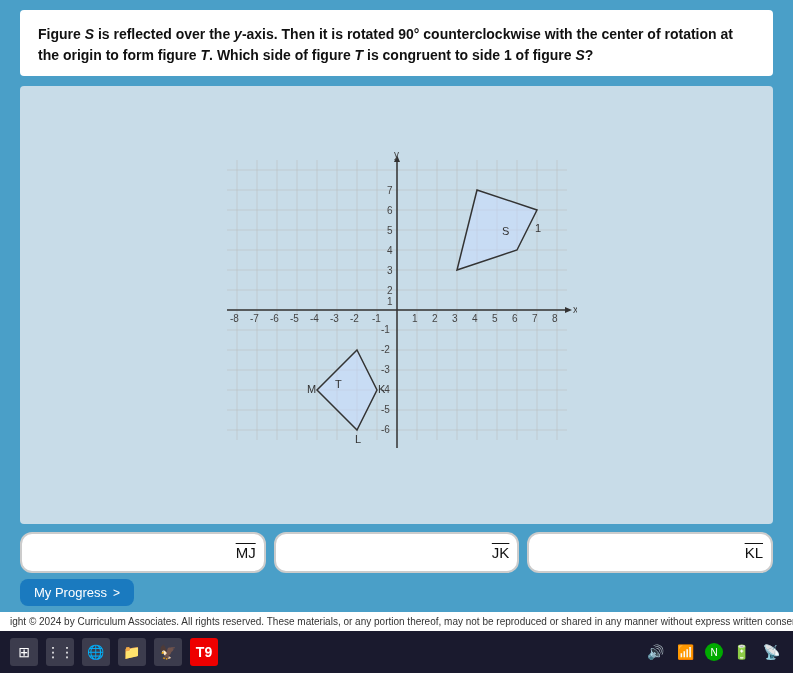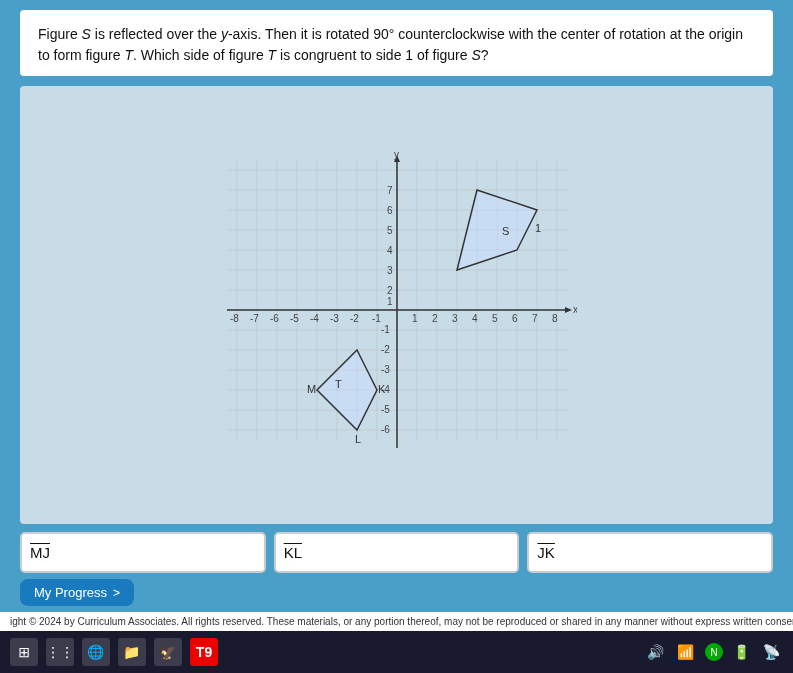--- a/index.html
+++ b/index.html
@@ -19,20 +19,21 @@
       display: flex;
       flex-direction: column;
       padding: 10px 20px 0 20px;
     }
 
     .question-box {
       background: white;
       border-radius: 4px;
       padding: 14px 18px 10px 18px;
       margin-bottom: 10px;
+      font-weight: bold;
     }
 
     .question-text {
       font-size: 14px;
       line-height: 1.5;
       color: #111;
     }
 
     .graph-area {
       background: #c8dce8;
@@ -54,24 +55,24 @@
     .answers-row {
       display: flex;
       gap: 8px;
       margin-bottom: 6px;
     }
 
     .answer-btn {
       flex: 1;
       background: white;
       border: 2px solid #ccc;
-      border-radius: 5px;
+      border-radius: 12px;
       padding: 10px 8px;
       font-size: 15px;
-      text-align: left;
+      text-align: right;
       cursor: pointer;
       color: #111;
       font-family: Arial, sans-serif;
     }
 
     .answer-btn .overline {
       text-decoration: overline;
       font-size: 15px;
     }
 
@@ -263,24 +264,24 @@
         <text class="label-text" x="138" y="293">L</text>
       </svg>
     </div>
   </div>
 
   <div class="answers-row">
     <button class="answer-btn">
       <span class="overline">MJ</span>
     </button>
     <button class="answer-btn">
-      <span class="overline">KL</span>
+      <span class="overline">JK</span>
     </button>
     <button class="answer-btn">
-      <span class="overline">JK</span>
+      <span class="overline">KL</span>
     </button>
   </div>
 
   <div class="progress-bar-row">
     <button class="my-progress-btn">
       <span>My Progress</span>
       <span class="arrow">&gt;</span>
     </button>
   </div>
 </div>

